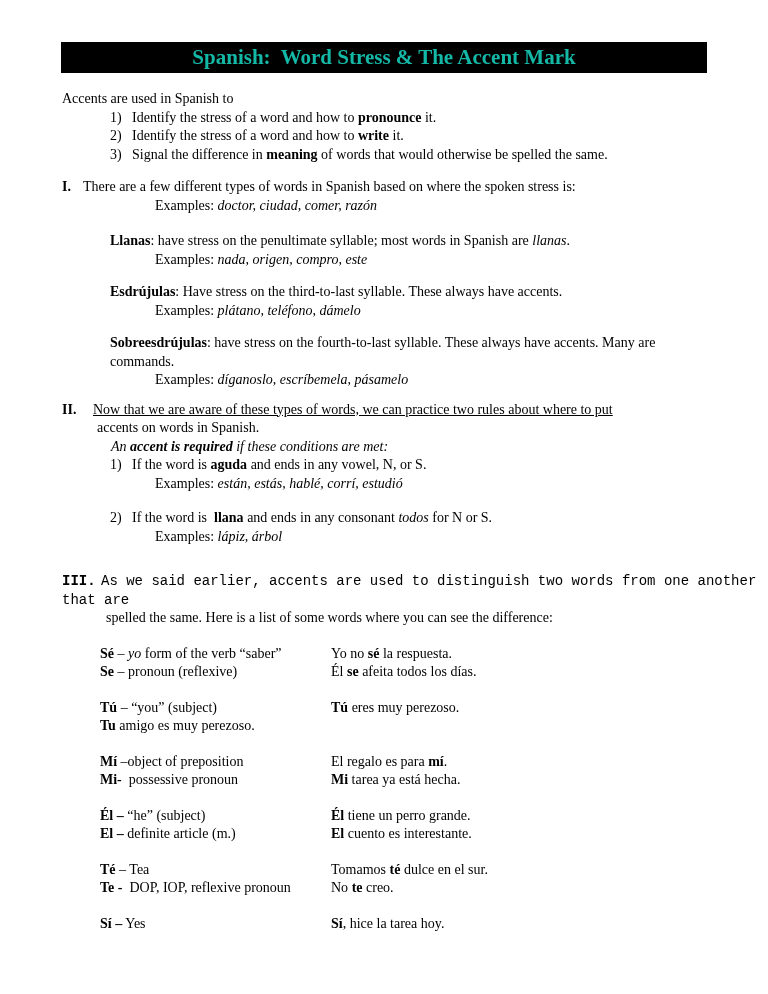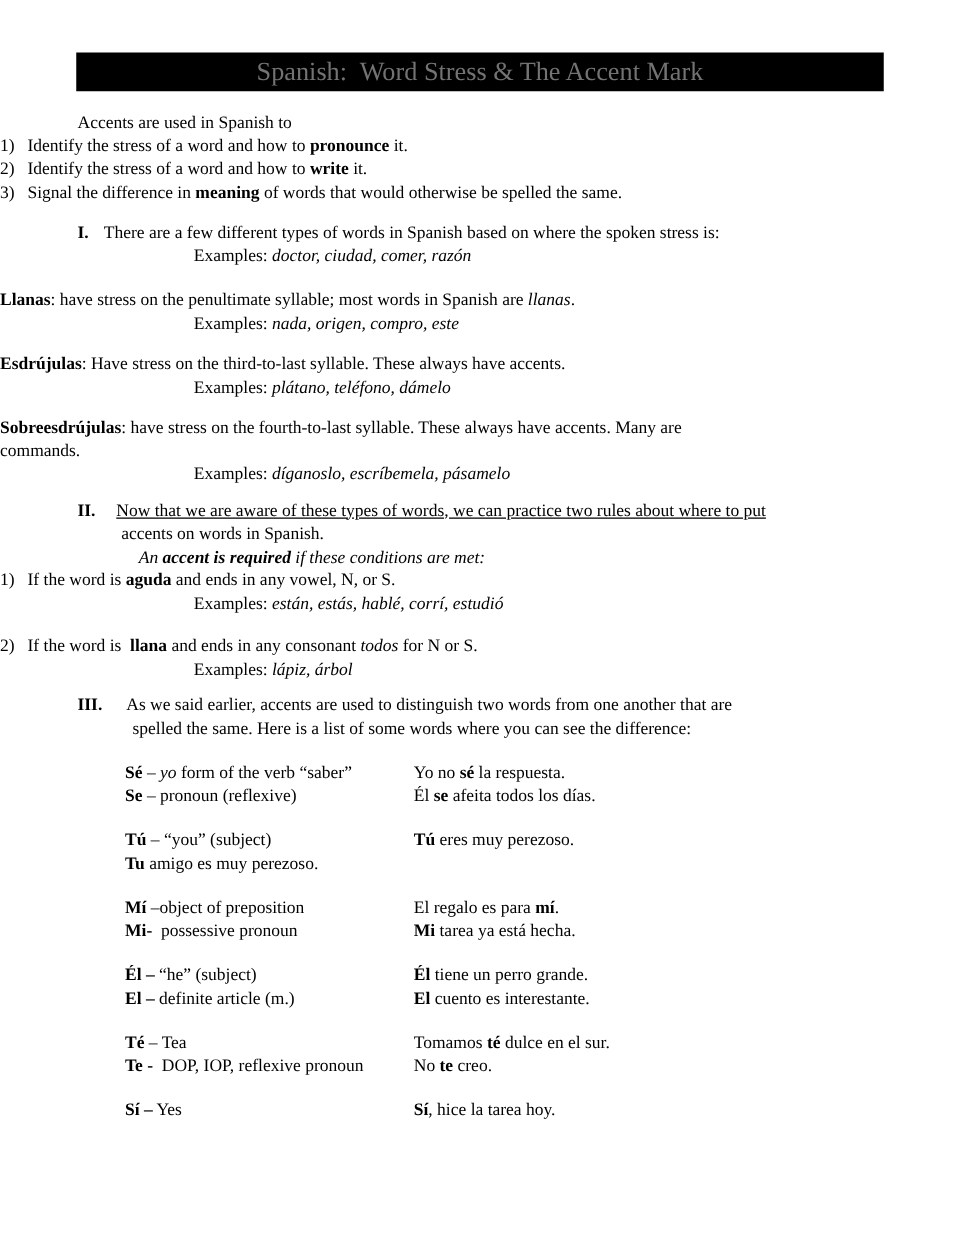--- a/index.html
+++ b/index.html
@@ -16,39 +16,39 @@
   }
   .title-bar {
     margin: 42px 61px 0 61px;
     height: 31px;
     background: #000000;
     display: flex;
     align-items: center;
     justify-content: center;
   }
   .title {
-    color: #737373;
-    font-weight: normal;
+    color: #14b8a6;
+    font-weight: bold;
     font-size: 21px;
     white-space: pre;
   }
   .ln { white-space: pre-wrap; }
   .b { font-weight: bold; }
   .i { font-style: italic; }
   .ml62  { margin-left: 62px; }
   .ml97  { margin-left: 97px; }
   .ml106 { margin-left: 106px; }
-  .ml110 { }
+  .ml110 { margin-left: 110px; }
   .ml111 { margin-left: 111px; font-style: italic; }
   .ml155 { margin-left: 155px; }
   .mt17 { margin-top: 17px; }
   .mt16 { margin-top: 16px; }
   .mt14 { margin-top: 14px; }
   .mt11 { margin-top: 11px; text-decoration: underline; }
-  .mt10 { margin-top: 10px; }
+  .mt10 { margin-top: 26px; font-family: Liberation Mono, monospace; }
   .num { display: inline-block; width: 22px; }
   .lbl { display: inline-block; font-weight: bold; }
   .lbl-i   { width: 21px; }
   .lbl-ii  { width: 31px; }
   .lbl-iii { width: 39px; }
   .pair { margin-left: 100px; display: flex; }
   .cell-l { width: 231px; flex: none; white-space: pre-wrap; }
   .cell-r { white-space: pre-wrap; }
 </style>
 </head>

